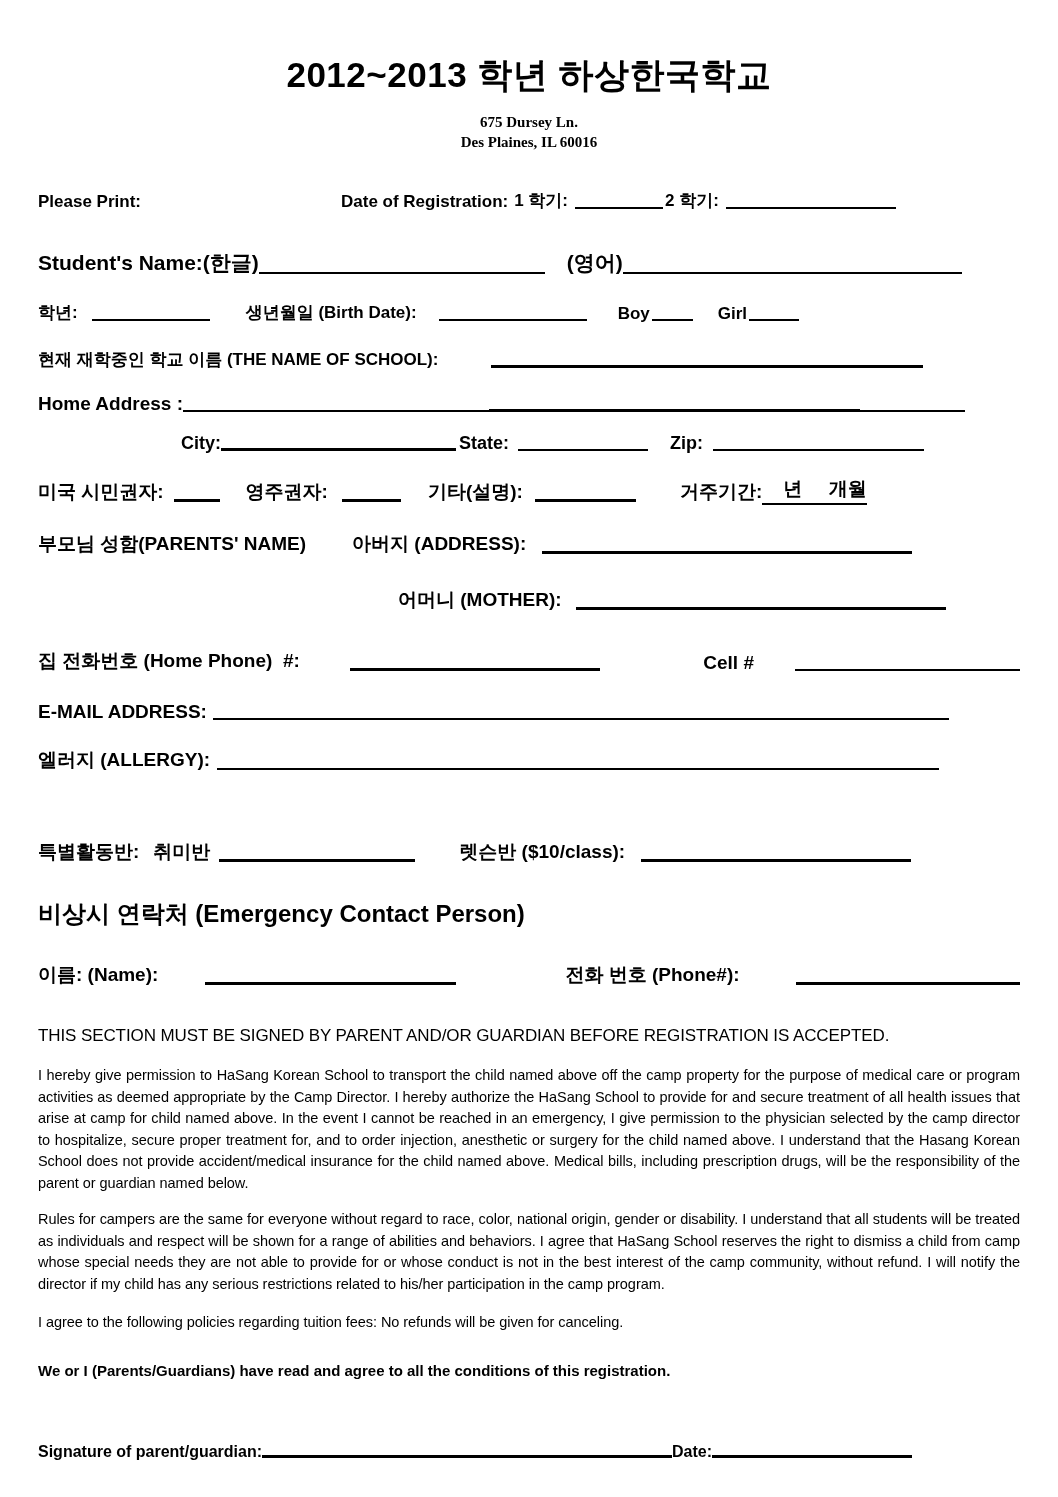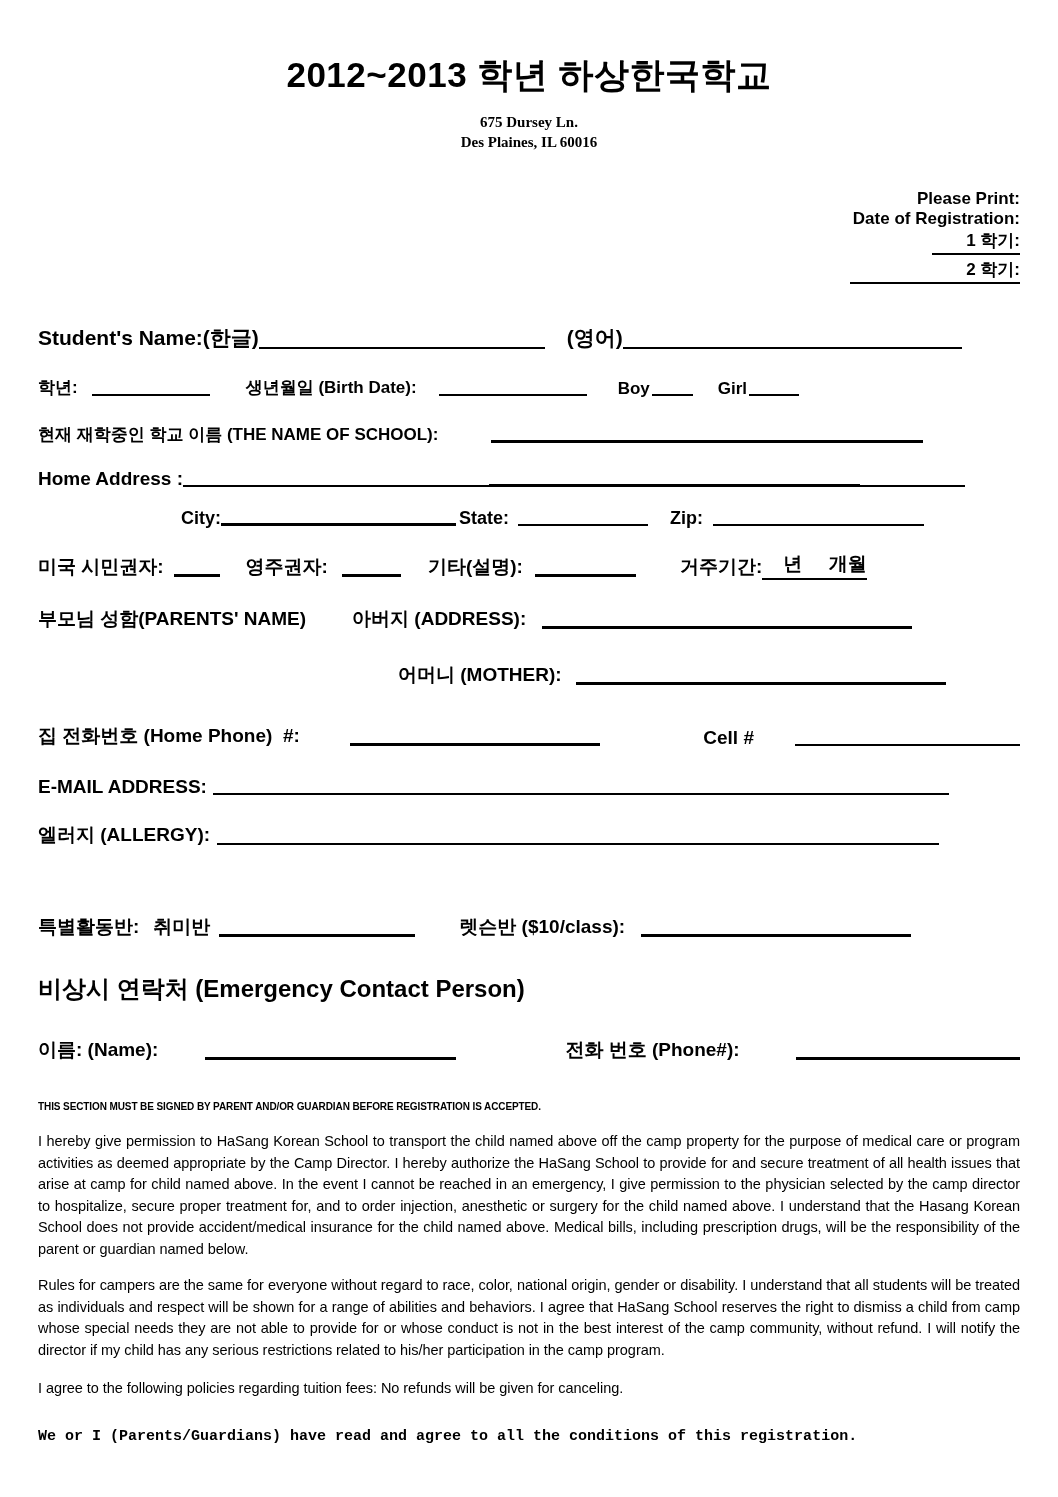--- a/index.html
+++ b/index.html
@@ -61,57 +61,56 @@
 
   .ul-text {
     border-bottom: 2.5px solid #000;
     padding-bottom: 1px;
     white-space: pre;
   }
 
   .sp { display: inline-block; }
 
   
-  .r-print      { margin-top: 37px; font-size: 17px; flex-direction: column; }
+  .r-print      { margin-top: 37px; font-size: 17px; }
   .r-name       { margin-top: 37px; font-size: 21px; }
   .r-grade      { margin-top: 24px; font-size: 17px; }
   .r-school     { margin-top: 24px; font-size: 17px; }
   .r-home       { margin-top: 22px; font-size: 19px; }
   .r-city       { margin-top: 18px; font-size: 18px; }
   .r-citizen    { margin-top: 22px; font-size: 19px; }
   .r-parents    { margin-top: 26px; font-size: 19px; }
   .r-mother     { margin-top: 30px; font-size: 19px; }
   .r-homephone  { margin-top: 35px; font-size: 19px; gap: 41px; }
   .r-email      { margin-top: 27px; font-size: 19px; }
   .r-allergy    { margin-top: 24px; font-size: 19px; }
   .r-special    { margin-top: 66px; font-size: 19px; }
   .r-emerg      { margin-top: 33px; font-size: 24px; }
   .r-emergname  { margin-top: 32px; font-size: 19px; gap: 47px; }
 
   
   .legal-head {
     margin-top: 38px;
-    font-weight: bold;
-    font-size: 10px;
+    font-weight: normal;
+    font-size: 17px;
     letter-spacing: -0.1px;
   }
   .para {
     margin-top: 15px;
     font-size: 14.5px;
     line-height: 21.5px;
     text-align: justify;
     letter-spacing: -0.05px;
   }
   .para.first { margin-top: 19px; }
   .para.tight { margin-top: 17px; }
   .agree {
     margin-top: 28px;
     font-weight: bold;
     font-size: 15px;
-    font-family: Liberation Mono, monospace;
   }
   .r-sign { margin-top: 64px; font-size: 16px; }
 </style>
 </head>
 <body>
 
 <div class="page">
 
   <div class="doc-title">2012~2013 학년 하상한국학교</div>
   <div class="addr-block">

